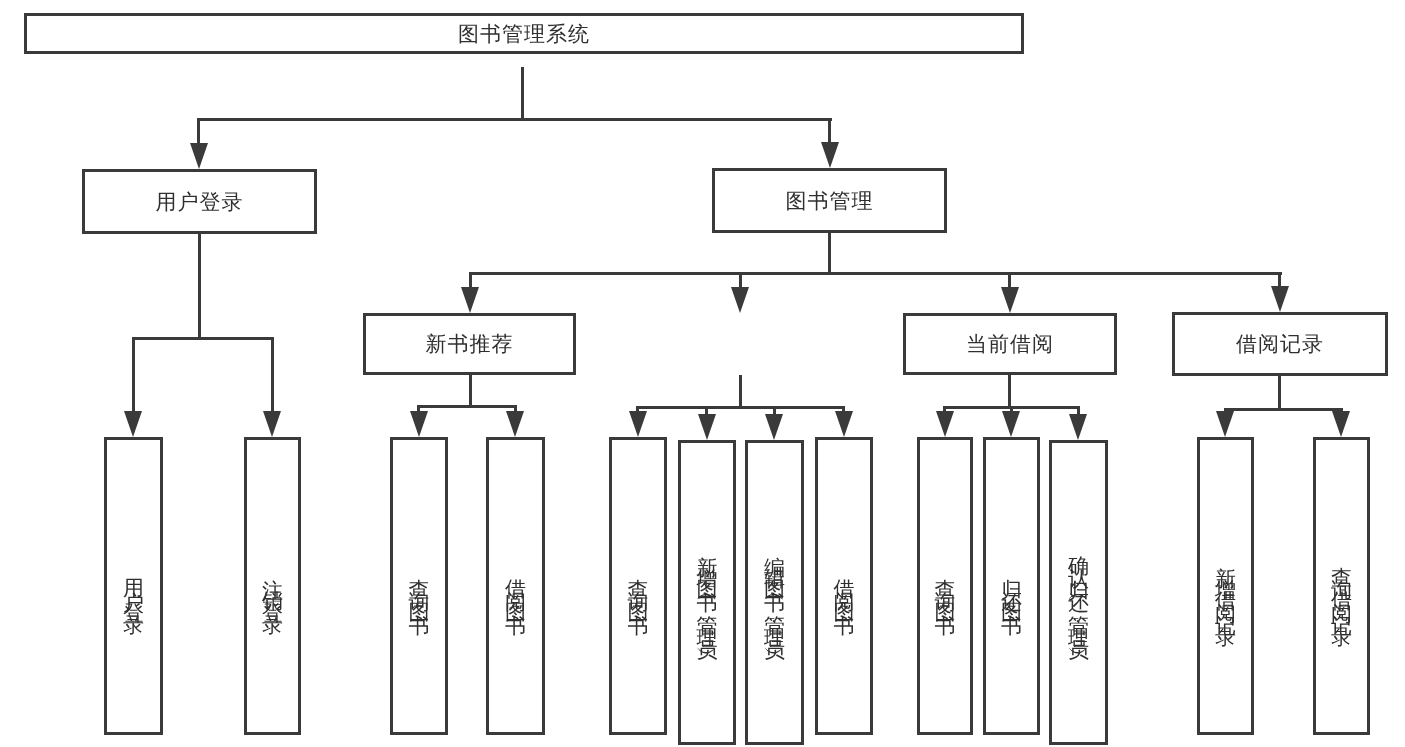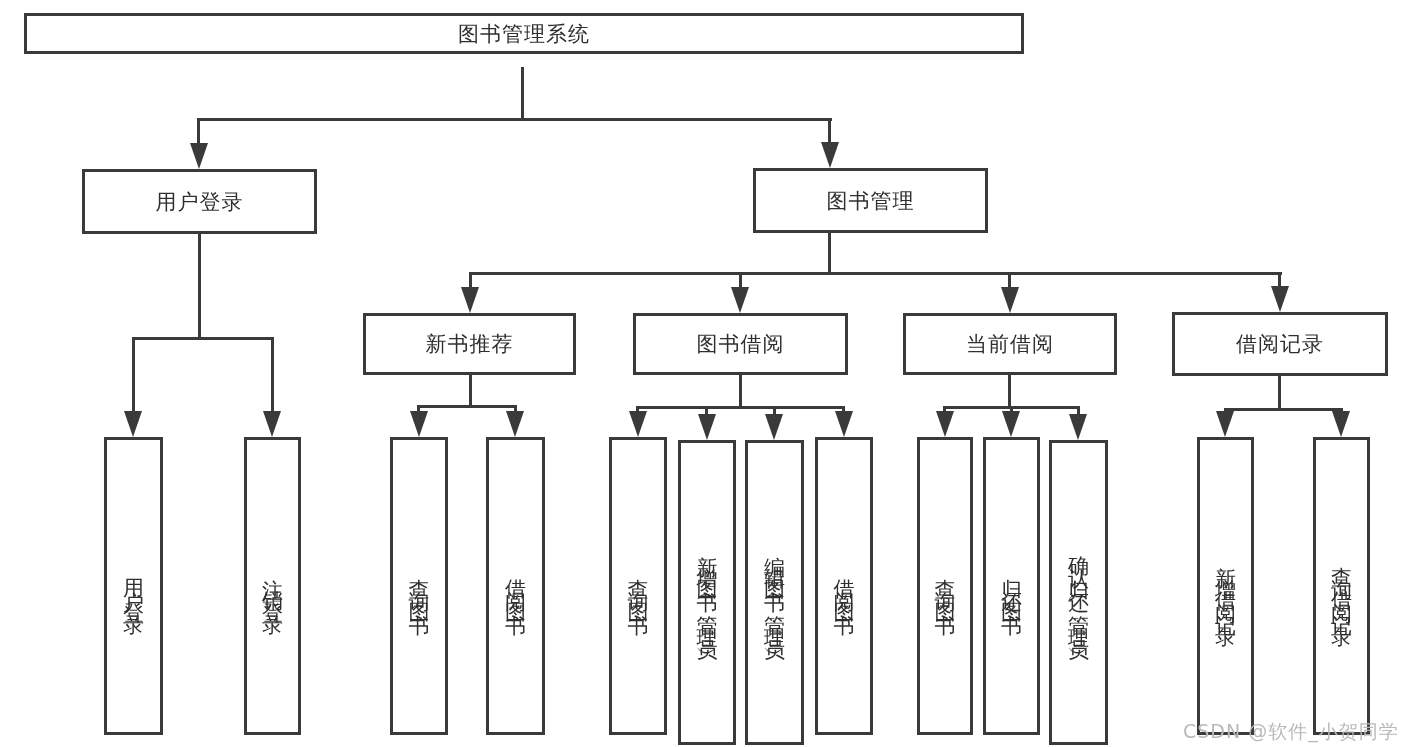--- a/index.html
+++ b/index.html
@@ -35,42 +35,41 @@
   <div class="box h" style="left:24px;top:13px;width:1000px;height:41px">图书管理系统</div>
 
   <div class="ln" style="left:521px;top:67px;width:3px;height:54px"></div>
   <div class="ln" style="left:197px;top:118px;width:635px;height:3px"></div>
   <div class="ln" style="left:197px;top:118px;width:3px;height:30px"></div>
   <div class="arw" style="left:190px;top:143px"></div>
   <div class="ln" style="left:828px;top:118px;width:3px;height:30px"></div>
   <div class="arw" style="left:821px;top:142px"></div>
 
   <div class="box h" style="left:82px;top:169px;width:235px;height:65px">用户登录</div>
-  <div class="box h" style="left:753px;top:168px;width:235px;height:65px">图书管理</div>
+  <div class="box h" style="left:712px;top:168px;width:235px;height:65px">图书管理</div>
 
   <div class="ln" style="left:198px;top:234px;width:3px;height:106px"></div>
   <div class="ln" style="left:132px;top:337px;width:142px;height:3px"></div>
   <div class="ln" style="left:132px;top:337px;width:3px;height:76px"></div>
   <div class="arw" style="left:124px;top:411px"></div>
   <div class="ln" style="left:271px;top:337px;width:3px;height:76px"></div>
   <div class="arw" style="left:263px;top:411px"></div>
 
   <div class="ln" style="left:828px;top:233px;width:3px;height:42px"></div>
   <div class="ln" style="left:469px;top:272px;width:813px;height:3px"></div>
   <div class="ln" style="left:469px;top:272px;width:3px;height:17px"></div>
   <div class="arw" style="left:461px;top:287px"></div>
   <div class="ln" style="left:739px;top:272px;width:3px;height:17px"></div>
   <div class="arw" style="left:731px;top:287px"></div>
   <div class="ln" style="left:1008px;top:272px;width:3px;height:17px"></div>
   <div class="arw" style="left:1001px;top:287px"></div>
   <div class="ln" style="left:1278px;top:272px;width:3px;height:17px"></div>
   <div class="arw" style="left:1271px;top:286px"></div>
 
   <div class="box h" style="left:363px;top:313px;width:213px;height:62px">新书推荐</div>
-  <div class="box h" style="left:633px;top:313px;width:215px;height:62px">图书借阅</div>
   <div class="box h" style="left:1172px;top:312px;width:216px;height:64px">借阅记录</div>
   <div class="box h" style="left:903px;top:313px;width:214px;height:62px">当前借阅</div>
 
   <div class="ln" style="left:469px;top:375px;width:3px;height:33px"></div>
   <div class="ln" style="left:417px;top:405px;width:100px;height:3px"></div>
   <div class="ln" style="left:417px;top:405px;width:3px;height:9px"></div>
   <div class="arw" style="left:410px;top:411px"></div>
   <div class="ln" style="left:514px;top:405px;width:3px;height:9px"></div>
   <div class="arw" style="left:506px;top:411px"></div>
 
@@ -112,15 +111,14 @@
   <div class="box v" style="left:745px;top:440px;width:59px;height:305px">编辑图书（管理员）</div>
   <div class="box v" style="left:815px;top:437px;width:58px;height:298px">借阅图书</div>
 
   <div class="box v" style="left:917px;top:437px;width:56px;height:298px">查询图书</div>
   <div class="box v" style="left:983px;top:437px;width:57px;height:298px">归还图书</div>
   <div class="box v" style="left:1049px;top:440px;width:59px;height:305px">确认归还（管理员）</div>
 
   <div class="box v" style="left:1197px;top:437px;width:57px;height:298px">新增借阅记录</div>
   <div class="box v" style="left:1313px;top:437px;width:57px;height:298px">查询借阅记录</div>
 
-  <div class="wm">CSDN @软件_小贺同学</div>
 
 </div>
 
 </body></html>

